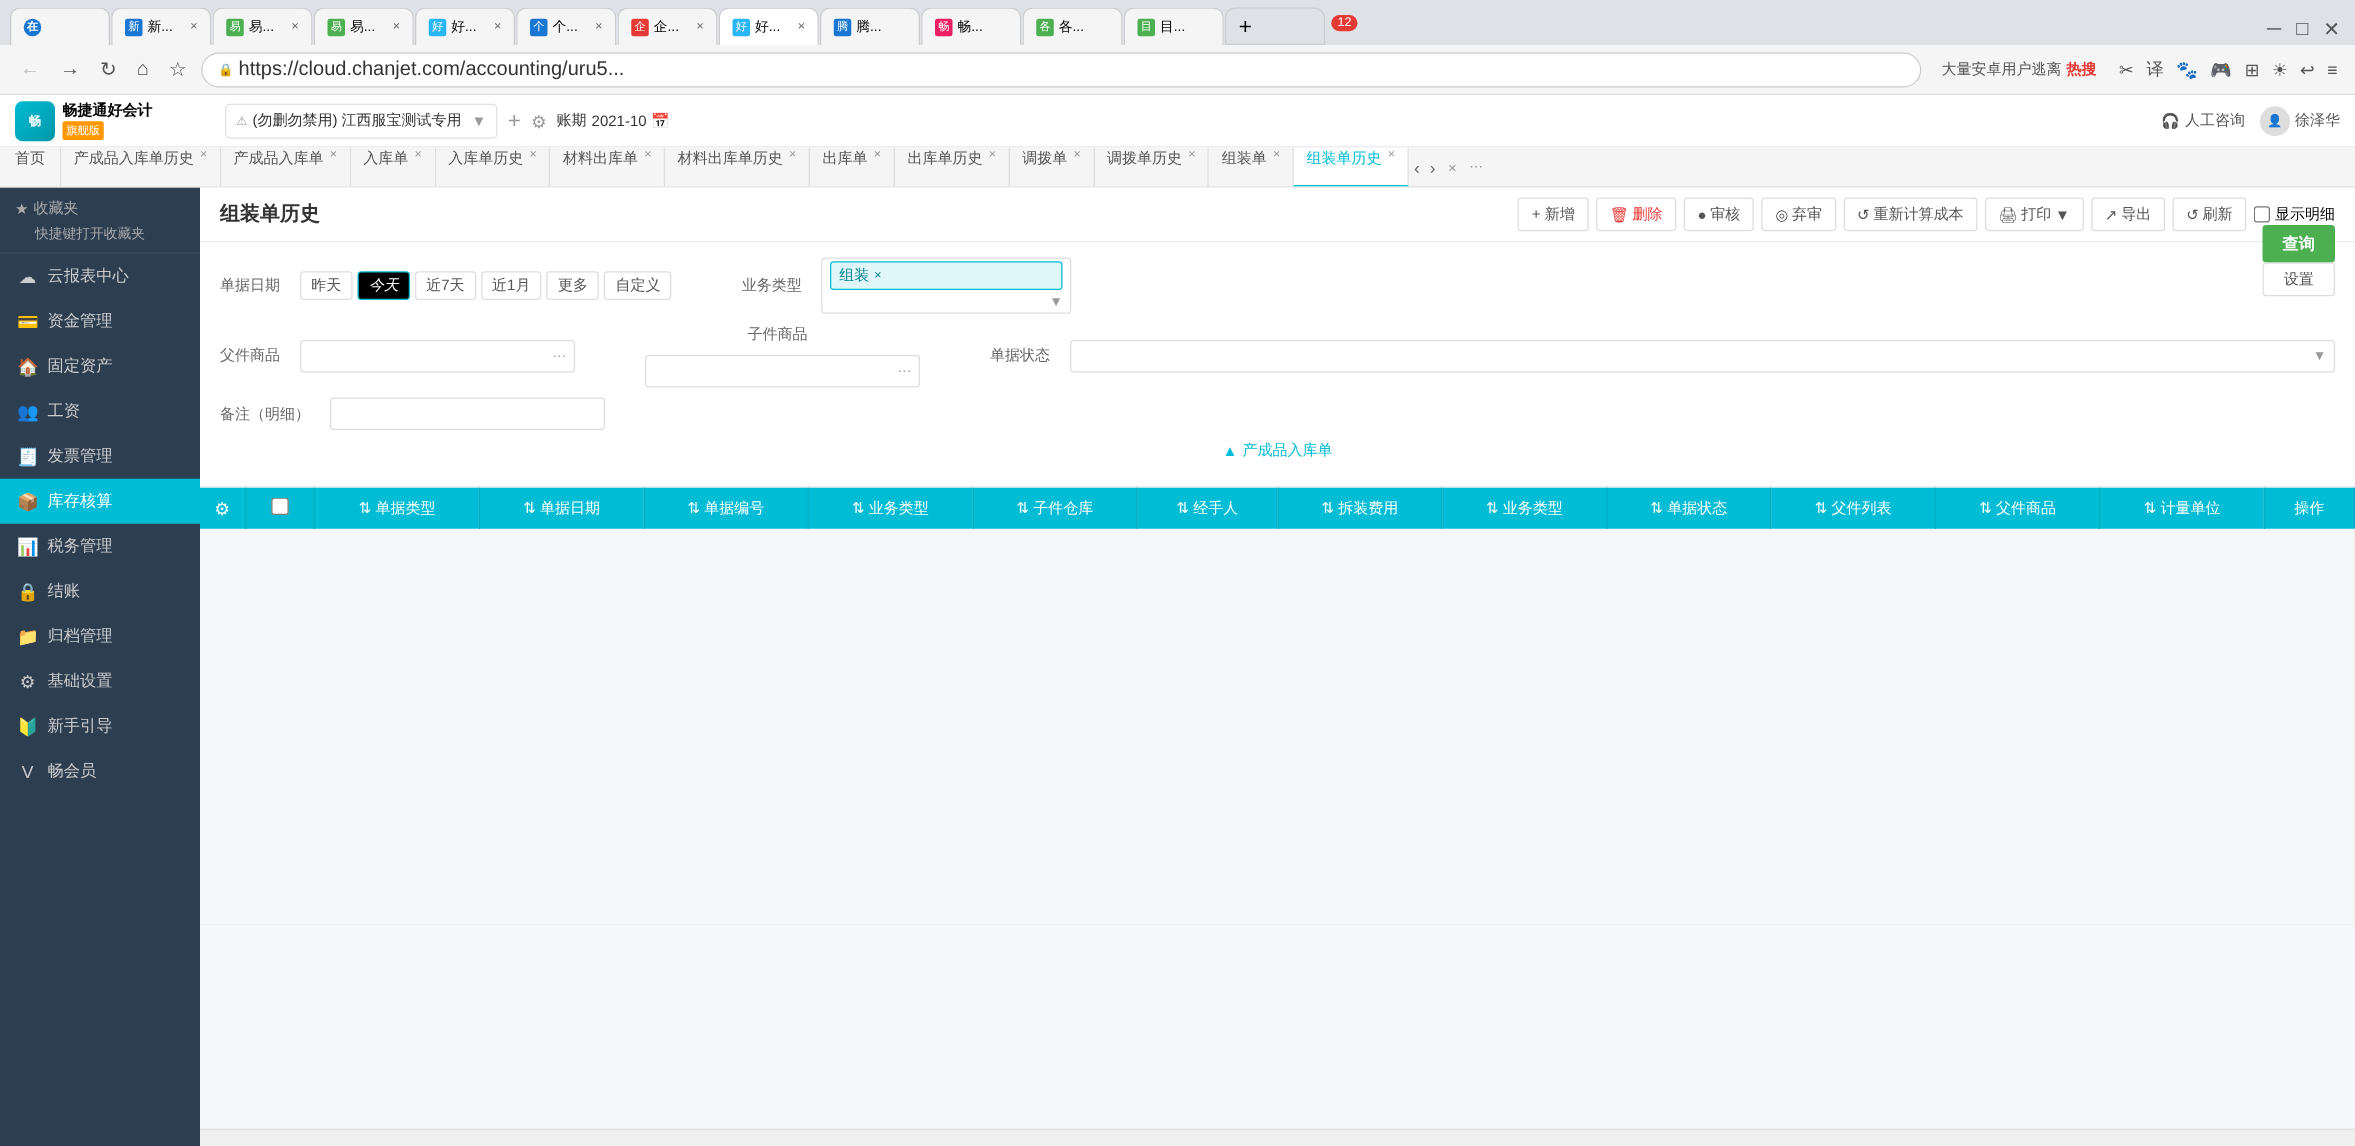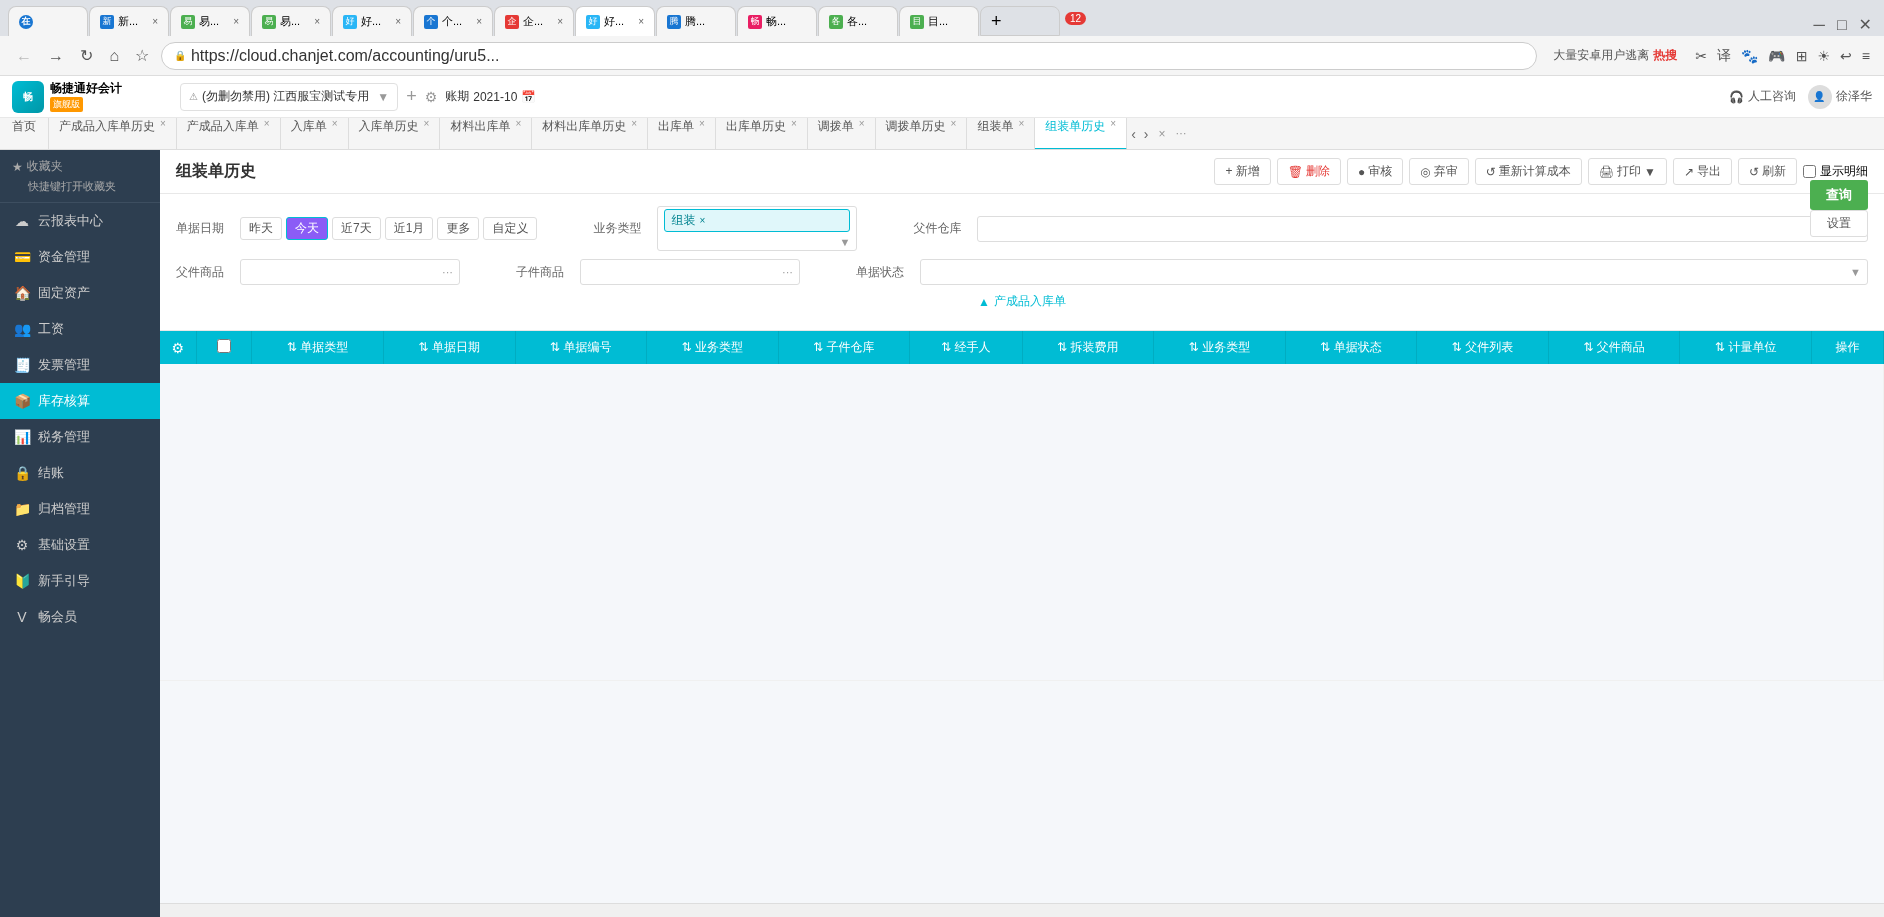--- a/index.html
+++ b/index.html
@@ -67,21 +67,21 @@
     .action-btn { display: flex; align-items: center; gap: 3px; padding: 4px 10px; border: 1px solid #ddd; border-radius: 3px; background: #fff; cursor: pointer; font-size: 12px; color: #555; }
     .action-btn.danger { color: #e53935; }
 
     
     .filter-area { background: #fff; padding: 12px 16px; border-bottom: 1px solid #e8e8e8; }
     .filter-row { display: flex; align-items: center; gap: 16px; margin-bottom: 8px; }
     .filter-row:last-child { margin-bottom: 0; }
     .filter-label { color: #666; font-size: 12px; white-space: nowrap; min-width: 56px; }
     .filter-date-btns { display: flex; align-items: center; gap: 4px; }
     .date-btn { padding: 2px 8px; border: 1px solid #ddd; border-radius: 3px; background: #fff; cursor: pointer; font-size: 12px; color: #555; }
-    .date-btn.active { background: #8b5cf6; color: white; border-color: #00bcd4; }
+    .date-btn.active { background: #000000; color: white; border-color: #00bcd4; font-style: italic; }
     .filter-tag { display: flex; align-items: center; gap: 4px; background: #e0f7fa; border: 1px solid #00bcd4; border-radius: 3px; padding: 2px 6px; font-size: 12px; color: #00838f; }
     .filter-tag .tag-x { cursor: pointer; color: #00838f; font-size: 10px; }
     .collapse-btn { display: flex; align-items: center; gap: 4px; cursor: pointer; color: #00bcd4; font-size: 12px; margin: 8px auto; width: fit-content; }
 
     
     .table-container { flex: 1; overflow: auto; }
     .data-table { width: 100%; border-collapse: collapse; }
     .data-table th { background: #00bcd4; color: white; padding: 8px 10px; font-size: 12px; font-weight: normal; white-space: nowrap; border-right: 1px solid #00acc1; cursor: pointer; }
     .data-table th:first-child { width: 36px; }
     .data-table td { padding: 8px 10px; font-size: 12px; color: #333; border-bottom: 1px solid #f0f0f0; border-right: 1px solid #f0f0f0; }
@@ -416,53 +416,53 @@
             <span class="filter-label">业务类型</span>
             <div style="display:flex; border: 1px solid #ddd; border-radius:3px; padding: 2px 6px; min-width:200px; gap:4px;flex-direction:column;">
               <div class="filter-tag">
                 <span>组装</span>
                 <span class="tag-x">×</span>
               </div>
               <span style="margin-left:auto; color:#999; font-size:11px;">▼</span>
             </div>
           </div>
 
-          <div style="display:flex; align-items:center; gap:8px; margin-left:40px; flex:1;">
-            <span class="filter-label">父件仓库</span>
-            <div style="display:flex; align-items:center; border: 1px solid #ddd; border-radius:3px; padding: 2px 6px; flex:1; height:26px;">
-              <span style="color:#999; font-size:11px; margin-left:auto;">···</span>
-            </div>
-          </div>
         </div>
 
 
         <div class="filter-row">
 
           <div style="display:flex; align-items:center; gap:8px;">
             <span class="filter-label">父件商品</span>
             <div style="display:flex; align-items:center; border: 1px solid #ddd; border-radius:3px; padding: 2px 6px; width:220px; height:26px;">
               <span style="color:#999; font-size:11px; margin-left:auto;">···</span>
             </div>
           </div>
 
-          <div style="display:flex; align-items:center; gap:8px; margin-left:40px;">
+          <div style="display:flex; align-items:center; gap:8px; margin-left:40px;flex-direction:column;">
             <span class="filter-label">子件商品</span>
             <div style="display:flex; align-items:center; border: 1px solid #ddd; border-radius:3px; padding: 2px 6px; width:220px; height:26px;">
               <span style="color:#999; font-size:11px; margin-left:auto;">···</span>
             </div>
           </div>
 
           <div style="display:flex; align-items:center; gap:8px; margin-left:40px; flex:1;">
             <span class="filter-label">单据状态</span>
             <div style="display:flex; align-items:center; border: 1px solid #ddd; border-radius:3px; padding: 2px 6px; flex:1; height:26px; cursor:pointer;">
               <span style="color:#999; font-size:11px; margin-left:auto;">▼</span>
             </div>
           </div>
         </div>
 
+        <div class="filter-row">
+          <span class="filter-label">备注（明细）</span>
+          <div style="display:flex; align-items:center; border: 1px solid #ddd; border-radius:3px; padding: 2px 6px; width:220px; height:26px;">
+            <input type="text" style="border: none; outline: none; font-size: 12px; width: 100%; background: transparent;">
+          </div>
+        </div>
 
         <div class="collapse-btn">
           <span>▲</span>
           <span>产成品入库单</span>
         </div>
 
         <div style="position:absolute; right:16px; top:180px; display:flex; flex-direction:column; gap:0;">
           <button style="background:#4caf50; color:white; border:none; border-radius:3px; padding:6px 16px; font-size:13px; cursor:pointer; font-weight:bold;">查询</button>
           <button style="background:#fff; color:#555; border:1px solid #ddd; border-radius:3px; padding:4px 16px; font-size:12px; cursor:pointer;">设置</button>
         </div>

